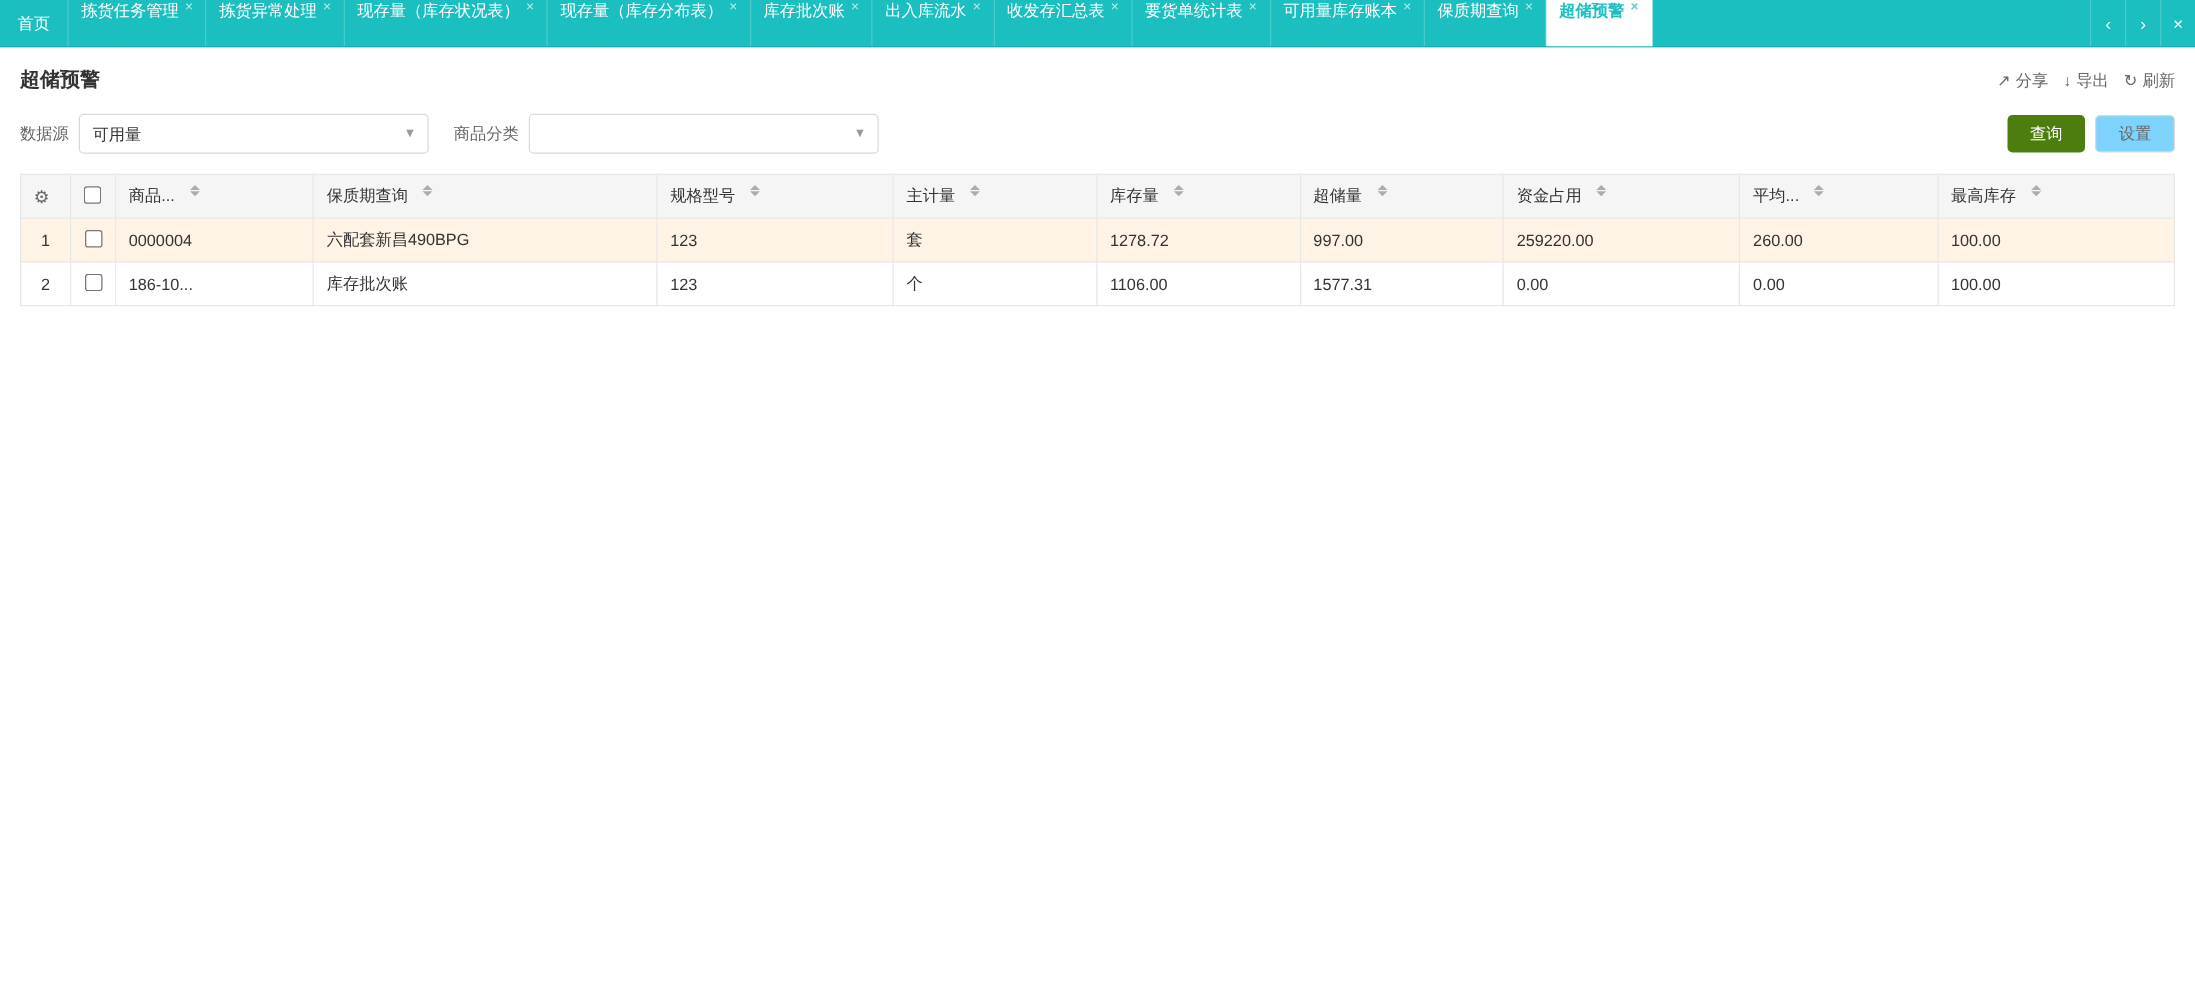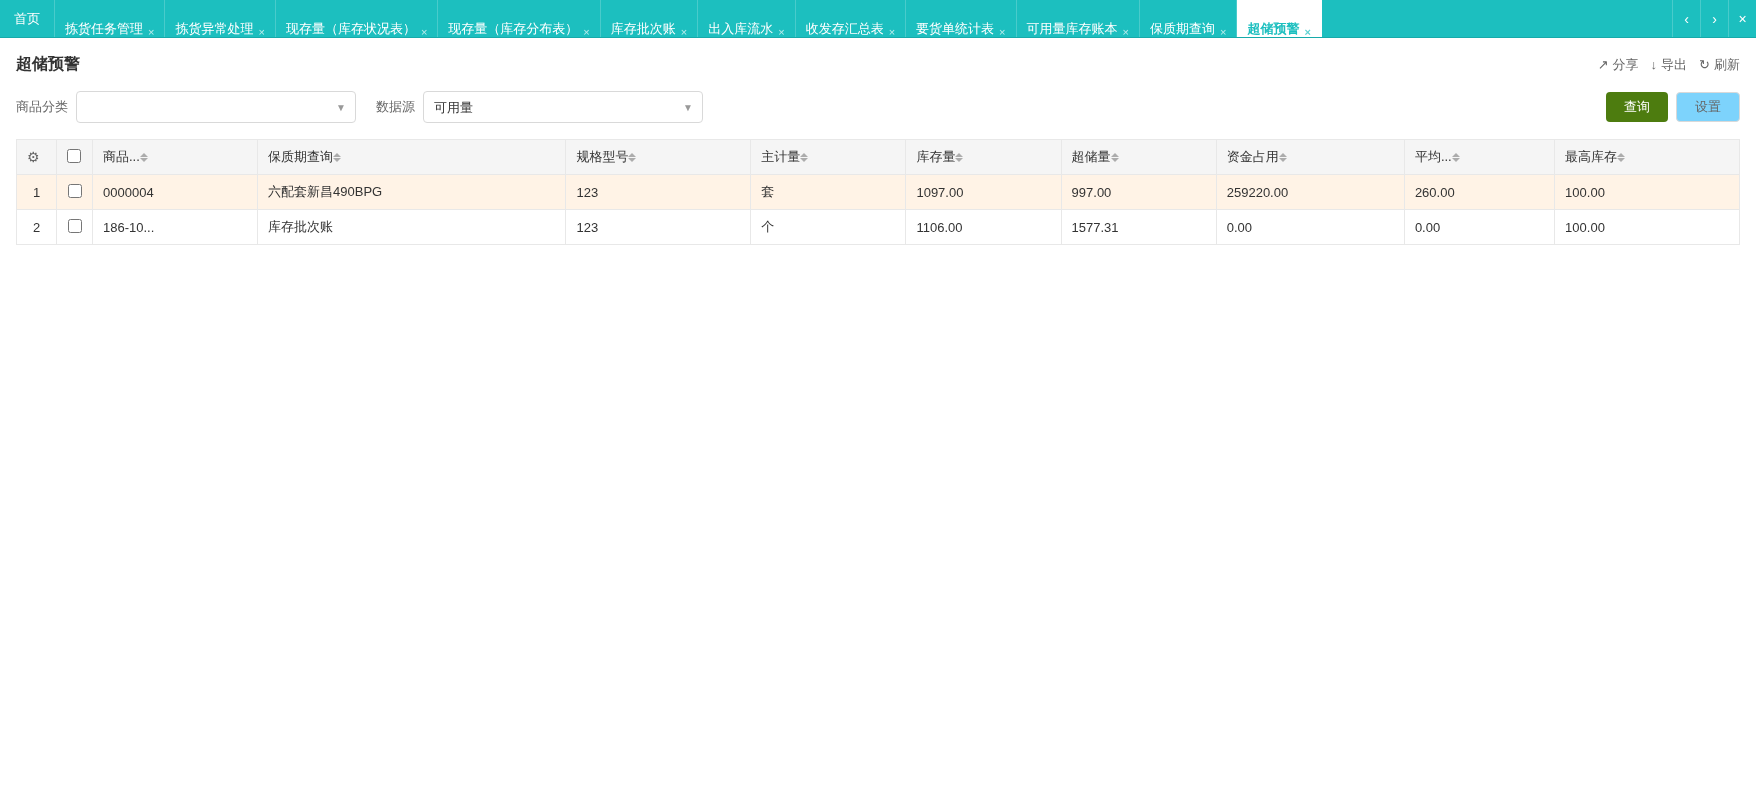--- a/index.html
+++ b/index.html
@@ -9,21 +9,21 @@
     .top-nav {
       display: flex;
       align-items: center;
       background: #1cbfbf;
       height: 38px;
       overflow: hidden;
       border-bottom: 1px solid #17aaaa;
     }
     .nav-tab {
       display: flex;
-      align-items: flex-end;
+      align-items: flex-start;
       padding: 0 10px;
       height: 38px;
       color: #fff;
       font-size: 13px;
       white-space: nowrap;
       cursor: pointer;
       border-right: 1px solid rgba(255,255,255,0.2);
       position: relative;
     }
     .nav-tab.active { background: #fff; color: #1cbfbf; font-weight: bold; }
@@ -182,22 +182,21 @@
       border: 1px solid #e8e8e8;
       padding: 8px 10px;
       color: #333;
       white-space: nowrap;
     }
     .data-table tr.row-highlighted td {
       background: #fff3e6;
     }
     .th-sort {
       display: flex;
-      align-items: center;
-      gap: 0;
+      gap: 12px;
       cursor: pointer;
     }
     .sort-icon {
       display: flex;
       flex-direction: column;
       gap: 1px;
       opacity: 0.5;
     }
     .sort-icon span {
       display: block;
@@ -275,33 +274,33 @@
       </div>
       <div class="action-link">
         <span>↻</span>
         <span>刷新</span>
       </div>
     </div>
   </div>
 
   <div class="filter-area">
     <div class="filter-item">
-      <span class="filter-label">商品分类</span>
-      <div class="filter-select-wrapper">
-        <select class="filter-select">
-          <option value=""></option>
-        </select>
-      </div>
-    </div>
-    <div class="filter-item">
       <span class="filter-label">数据源</span>
       <div class="filter-select-wrapper">
         <select class="filter-select">
           <option value="available" selected="">可用量</option>
           <option value="stock">库存量</option>
+        </select>
+      </div>
+    </div>
+    <div class="filter-item">
+      <span class="filter-label">商品分类</span>
+      <div class="filter-select-wrapper">
+        <select class="filter-select">
+          <option value=""></option>
         </select>
       </div>
     </div>
     <div class="filter-actions">
       <button class="btn-query">查询</button>
       <button class="btn-settings">设置</button>
     </div>
   </div>
 
   <table class="data-table">
@@ -397,21 +396,21 @@
       </tr>
     </thead>
     <tbody id="table-body">
     <tr class="row-highlighted">
           <td style="text-align: center;">1</td>
           <td style="text-align: center;"><input type="checkbox" style=""></td>
           <td>0000004</td>
           <td>六配套新昌490BPG</td>
           <td>123</td>
           <td>套</td>
-          <td>1097.00</td>
+          <td>1278.72</td>
           <td>997.00</td>
           <td>259220.00</td>
           <td>260.00</td>
           <td>100.00</td>
         </tr>
         <tr>
           <td style="text-align: center;">2</td>
           <td style="text-align: center;"><input type="checkbox" style=""></td>
           <td>186-10...</td>
           <td>库存批次账</td>

